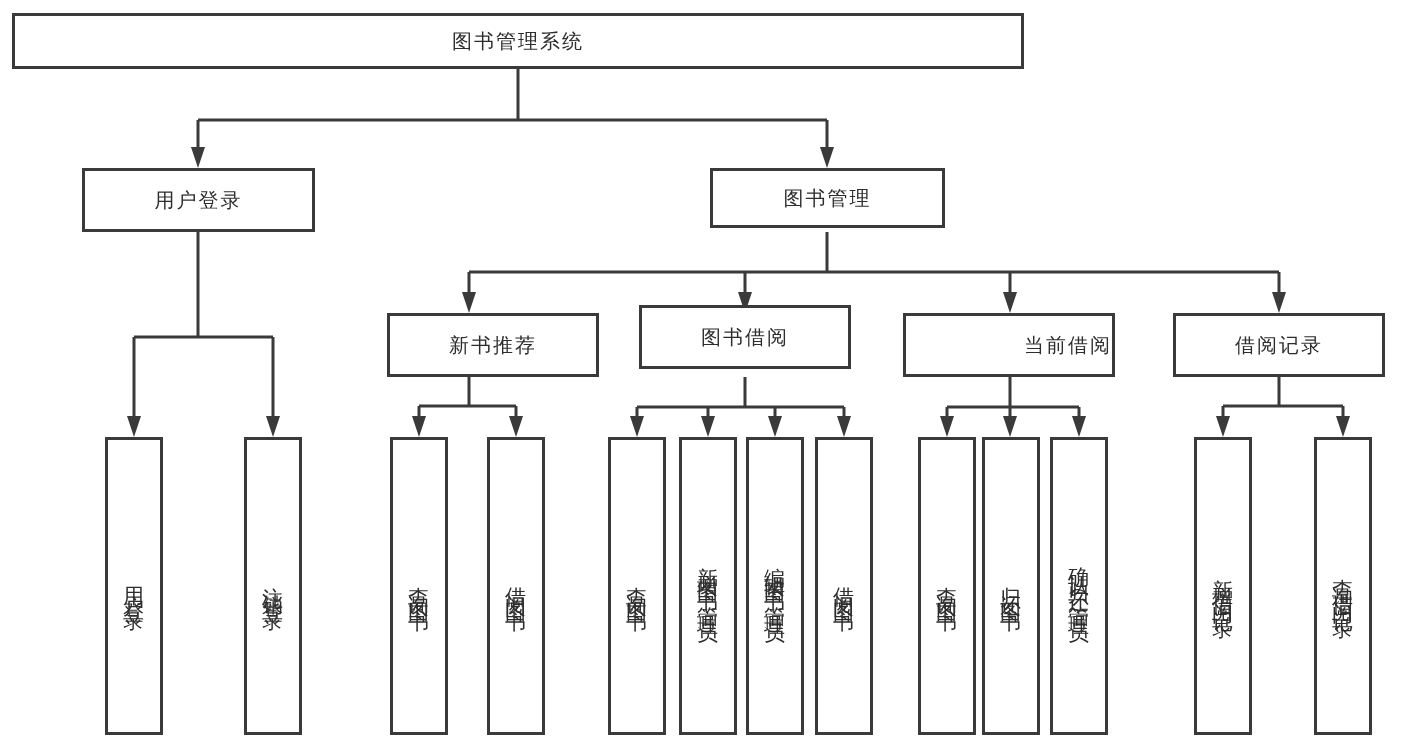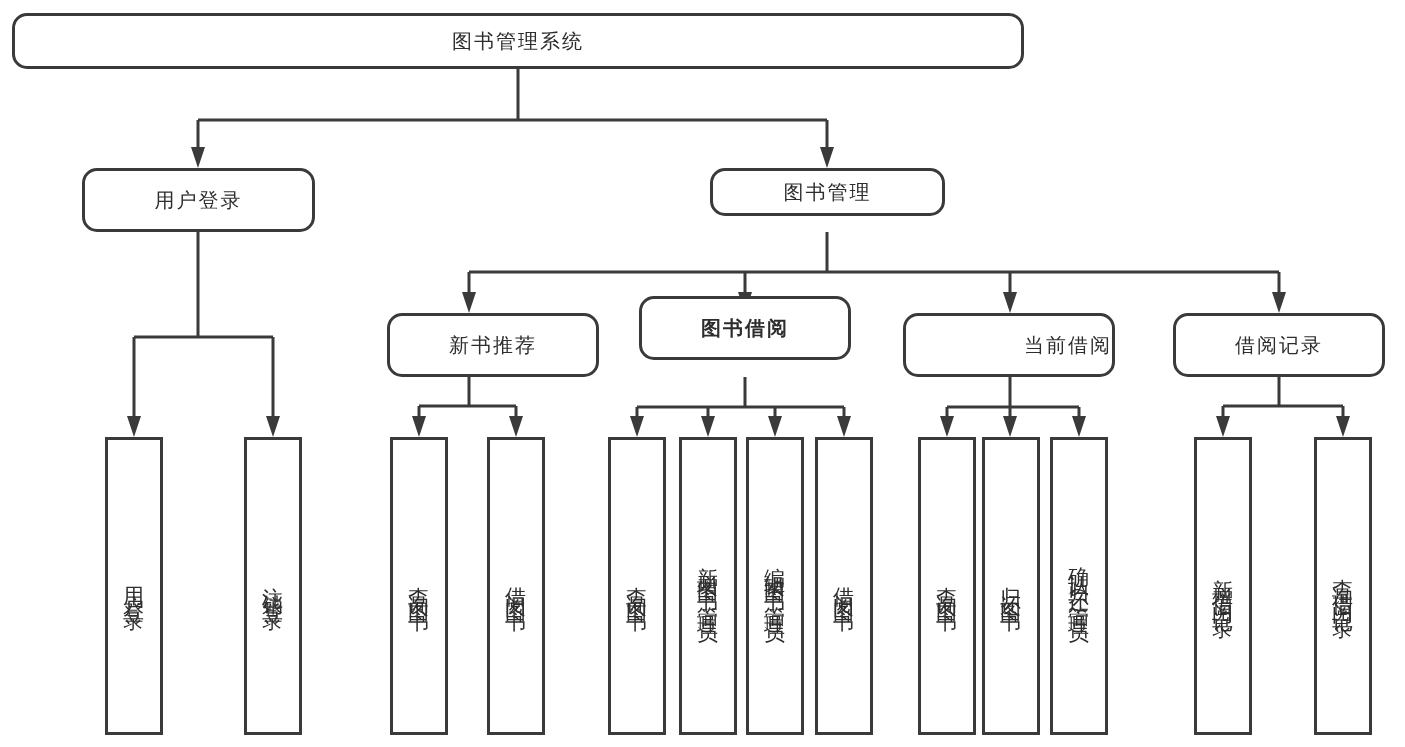--- a/index.html
+++ b/index.html
@@ -30,38 +30,37 @@
     background: #ffffff;
     display: flex;
     align-items: center;
     justify-content: center;
     color: #2d2d2d;
     z-index: 2;
   }
   .node.h {
     font-size: 20px;
     letter-spacing: 2px;
-    border-radius: 15px;
   }
   .node.v span {
     writing-mode: vertical-rl;
     text-orientation: mixed;
     font-size: 21px;
     letter-spacing: 8px;
     line-height: 1;
     white-space: nowrap;
   }
   
   .n-root   { left: 12px;  top: 13px;  width: 1012px; height: 56px; }
   
   .n-ulogin { left: 82px;  top: 168px; width: 233px;  height: 64px; }
-  .n-bmgmt  { left: 710px; top: 168px; width: 235px;  height: 48px; }
+  .n-bmgmt  { left: 710px; top: 168px; width: 235px;  height: 60px; }
   
   .n-nb     { left: 363px;  top: 313px; width: 212px; height: 64px; margin-left: 24px; }
-  .n-bb     { left: 639px;  top: 296px; width: 212px; height: 64px; font-weight: bold; }
+  .n-bb     { left: 639px;  top: 305px; width: 212px; height: 64px; }
   .n-cb     { left: 903px;  top: 313px; width: 212px; height: 64px; justify-content: flex-end; }
   .n-br     { left: 1173px; top: 313px; width: 212px; height: 64px; }
   
   .leaf     { top: 437px; width: 58px; height: 298px; }
   .l-ul1 { left: 105px; }
   .l-ul2 { left: 244px; }
   .l-nb1 { left: 390px; }
   .l-nb2 { left: 487px; }
   .l-bb1 { left: 608px; }
   .l-bb2 { left: 679px; }

